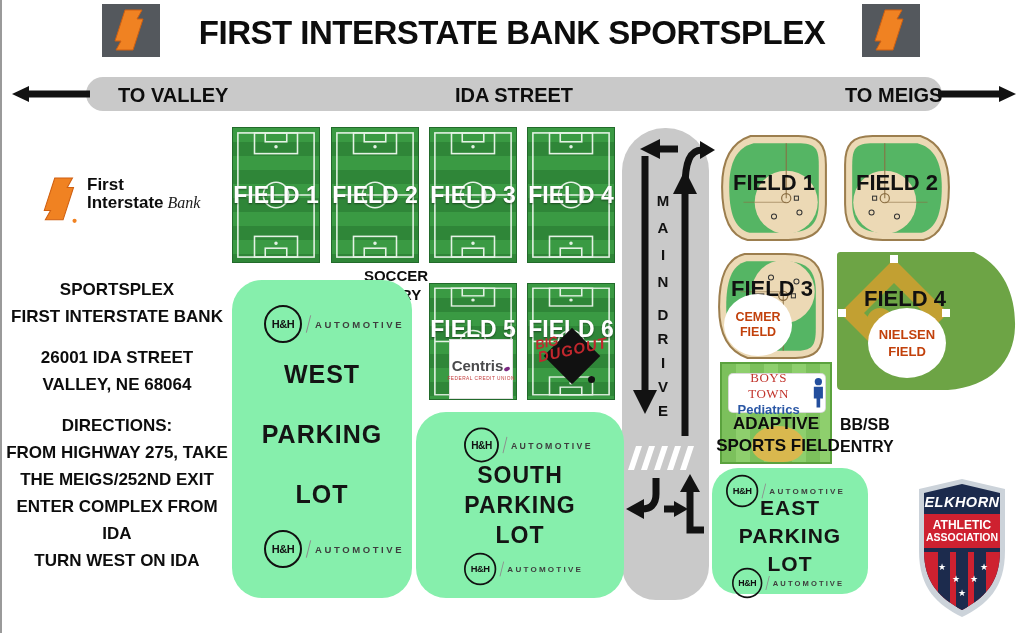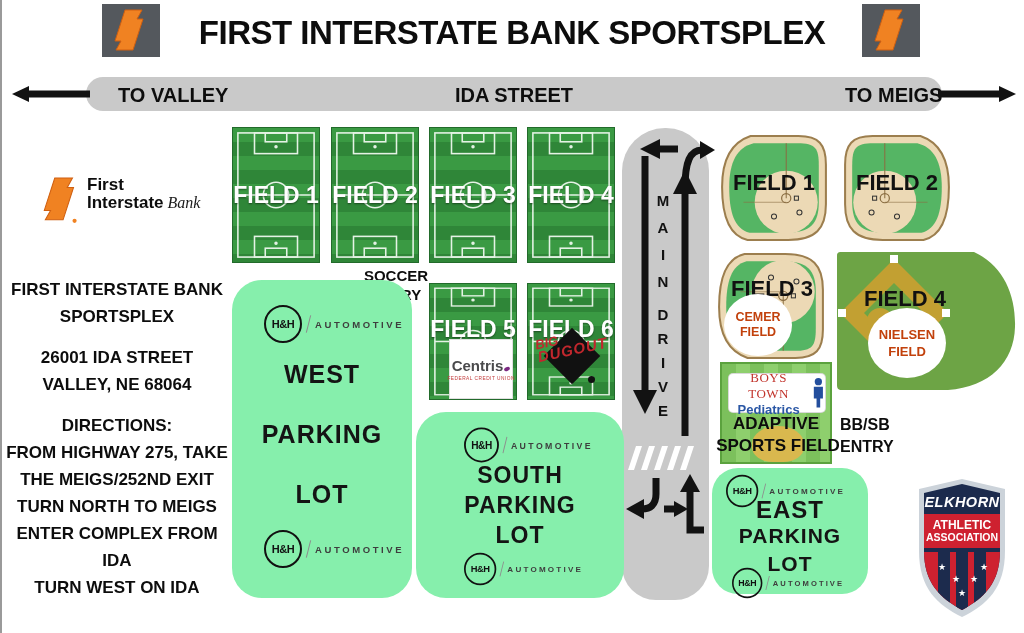--- a/index.html
+++ b/index.html
@@ -122,30 +122,29 @@
     <div>
       <div class="fi-word">First</div>
       <div style="display:flex;align-items:baseline;gap:4px;">
         <span class="fi-word">Interstate</span>
         <span class="fi-bank">Bank</span>
       </div>
     </div>
   </div>
 
   <div class="abs info" style="left:2px;top:276px;width:226px;">
+    <div>SPORTSPLEX</div>
     <div>FIRST INTERSTATE BANK</div>
-    <div>SPORTSPLEX</div>
     <div style="height:14px;"></div>
     <div>26001 IDA STREET</div>
     <div>VALLEY, NE 68064</div>
     <div style="height:14px;"></div>
     <div>DIRECTIONS:</div>
     <div>FROM HIGHWAY  275, TAKE</div>
     <div>THE MEIGS/252ND EXIT</div>
-    <div>TURN NORTH TO MEIGS</div>
     <div>ENTER COMPLEX FROM IDA</div>
     <div>TURN WEST ON IDA</div>
   </div>
 
   <div class="abs soccer" style="left:230px;top:127px;width:88px;height:136px;">
     <svg viewBox="0 0 88 136" preserveAspectRatio="none">
         <use href="#soclines"></use>
       </svg>
     <div class="slabel" style="top:40%;">FIELD 1</div>
   </div>
@@ -325,21 +324,21 @@
       <div class="hh-w">AUTOMOTIVE</div>
     </div>
   </div>
 
   <div class="abs lot" style="left:710px;top:468px;width:156px;height:126px;border-radius:26px;">
     <div class="hh" style="position:absolute;left:14px;top:4px;transform:scale(.85);transform-origin:left;">
       <div class="hh-c">H&amp;H</div>
       <div class="hh-d"></div>
       <div class="hh-w">AUTOMOTIVE</div>
     </div>
-    <div class="lotword abs" style="left:0;top:28px;width:100%;font-size:24px;">EAST</div>
+    <div class="lotword abs" style="left:0;top:28px;width:100%;font-size:21px;">EAST</div>
     <div class="lotword abs" style="left:0;top:56px;width:100%;font-size:21px;">PARKING</div>
     <div class="lotword abs" style="left:0;top:84px;width:100%;font-size:21px;">LOT</div>
     <div class="hh" style="position:absolute;left:20px;top:96px;transform:scale(.8);transform-origin:left;">
       <div class="hh-c">H&amp;H</div>
       <div class="hh-d"></div>
       <div class="hh-w">AUTOMOTIVE</div>
     </div>
   </div>
 
   <div class="abs" style="left:912px;top:476px;width:96px;height:146px;">

